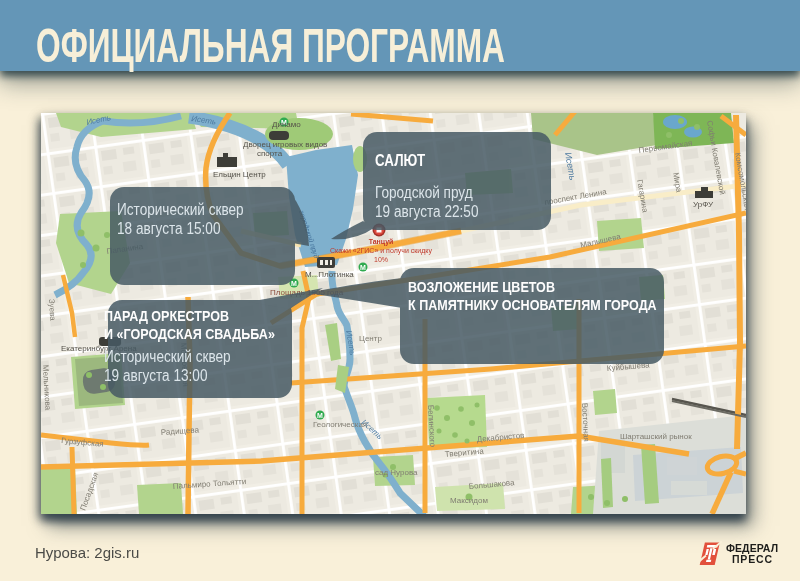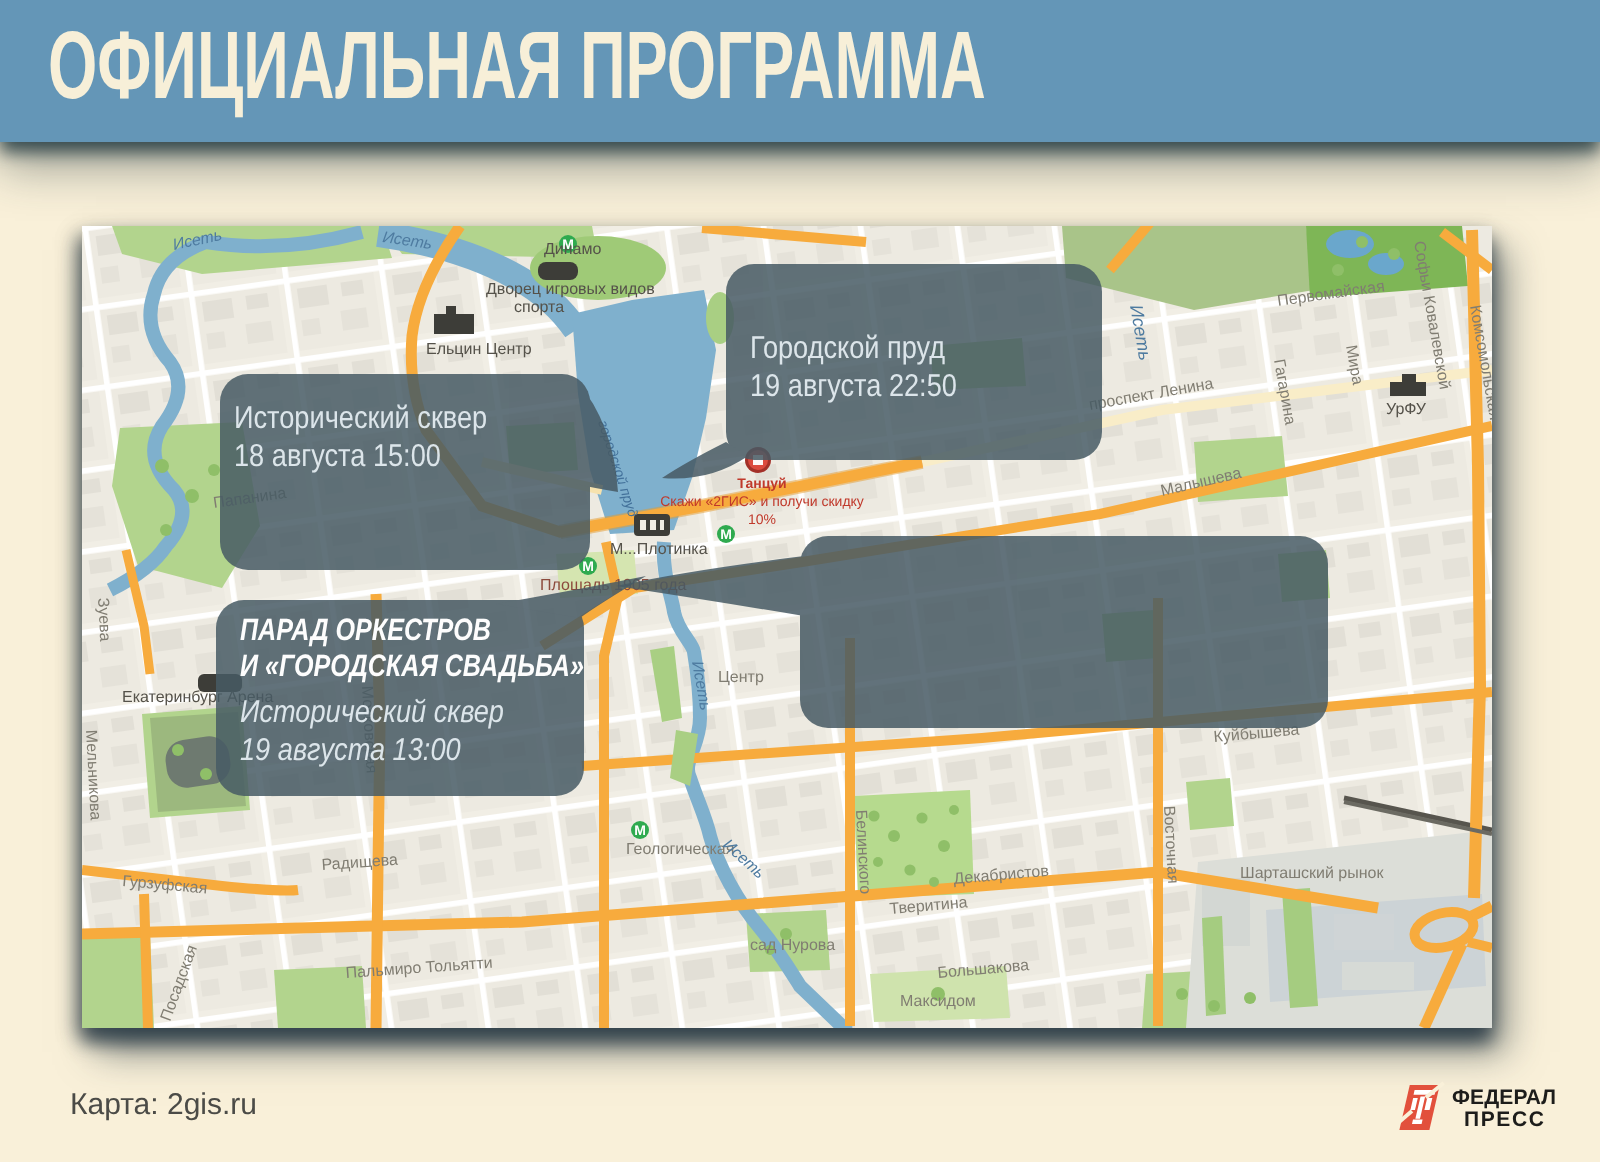--- a/index.html
+++ b/index.html
@@ -1,20 +1,20 @@
 <!DOCTYPE html>
 <html><head>
 <meta charset="utf-8">
 <style>
   html,body{margin:0;padding:0;}
   body{width:800px;height:581px;background:#f9f0d9;position:relative;overflow:hidden;
        font-family:"Liberation Sans", sans-serif;}
   .banner{position:absolute;left:0;top:0;width:800px;height:71px;background:#6496b7;
           box-shadow:0 5px 8px rgba(28,52,60,0.82), 0 13px 22px rgba(40,60,65,0.42);}
-  .banner h1{margin:0;position:absolute;left:24px;top:10px;font-size:48px;line-height:48px;
+  .banner h1{margin:12px;position:absolute;left:24px;top:10px;font-size:48px;line-height:48px;
              font-weight:bold;color:#f7efd8;white-space:nowrap;}
   .sx{display:inline-block;transform:scaleX(0.66);transform-origin:left center;}
   .mapbox{position:absolute;left:41px;top:113px;width:705px;height:401px;
           box-shadow:0 7px 9px rgba(36,54,66,0.8), 7px 12px 18px rgba(45,62,70,0.55), -3px 4px 9px rgba(52,63,66,0.4);}
   .credit{position:absolute;left:35px;top:544px;font-size:15px;color:#4b4b47;}
   
   .co{position:absolute;color:#fff;}
   .co .t{font-weight:bold;font-size:15.5px;line-height:18px;color:#fdfdfd;white-space:nowrap;}
   .co .s{font-size:15.8px;line-height:18.5px;color:#dce5ea;white-space:nowrap;margin-top:5px;}
   .sx2{display:inline-block;transform:scaleX(0.81);transform-origin:left center;}
@@ -262,44 +262,46 @@
   <div class="s"><span class="sx3">Исторический сквер<br>18 августа 15:00</span></div>
 </div>
 
 <svg class="ov" style="left:325px;top:127px" width="235" height="120">
  <g fill="#475a64" opacity="0.85">
   <rect x="38" y="5" width="188" height="98" rx="14"></rect>
   <path d="M38 94 Q 18 104 6 112 Q 30 114 49 101 Z"></path>
  </g>
 </svg>
 <div class="co" style="left:375px;top:151px;">
+  <div class="t" style="font-size:16.5px;"><span class="sx2">САЛЮТ</span></div>
   <div class="s" style="margin-top:15px;"><span class="sx3">Городской пруд<br>19 августа 22:50</span></div>
 </div>
 
 <svg class="ov" style="left:103px;top:283px" width="232" height="120">
  <g fill="#475a64" opacity="0.85">
   <rect x="5" y="17" width="184" height="98" rx="14"></rect>
   <path d="M145 19 Q 185 12 220 5 Q 195 20 187 26 Z"></path>
  </g>
 </svg>
-<div class="co" style="left:120px;top:307px;font-style:italic;">
+<div class="co" style="left:104px;top:307px;">
   <div class="t"><span class="sx2">ПАРАД ОРКЕСТРОВ<br>И «ГОРОДСКАЯ СВАДЬБА»</span></div>
   <div class="s"><span class="sx3">Исторический сквер<br>19 августа 13:00</span></div>
 </div>
 
 <svg class="ov" style="left:300px;top:263px" width="370" height="107">
  <g fill="#475a64" opacity="0.85">
   <rect x="100" y="5" width="264" height="96" rx="14"></rect>
   <path d="M102 15 Q 45 22 8 30 Q 60 38 102 45 Z"></path>
  </g>
 </svg>
 <div class="co" style="left:408px;top:278px;">
-</div>
-
-<div class="credit">Карта: 2gis.ru</div>
+  <div class="t"><span class="sx2">ВОЗЛОЖЕНИЕ ЦВЕТОВ<br>К ПАМЯТНИКУ ОСНОВАТЕЛЯМ ГОРОДА</span></div>
+</div>
+
+<div class="credit">Нурова: 2gis.ru</div>
 
 <svg class="ov" style="left:698px;top:540px" width="92" height="28">
   <g transform="translate(3,2) skewX(-13)">
     <rect x="4" y="0.5" width="15" height="22.5" fill="#e2503c"></rect>
     <rect x="7" y="3" width="10.5" height="2.4" fill="#fff"></rect>
     <rect x="7.2" y="7" width="2.3" height="6" fill="#fff"></rect>
     <rect x="14.2" y="7" width="2.6" height="6" fill="#fff"></rect>
     <rect x="10.7" y="6.2" width="2.3" height="11.2" fill="#fff"></rect>
     <rect x="9.6" y="17.8" width="4.8" height="2.2" fill="#fff"></rect>
     <line x1="20.7" y1="-0.5" x2="13.5" y2="6.8" stroke="#f9f0d9" stroke-width="2.2"></line>

